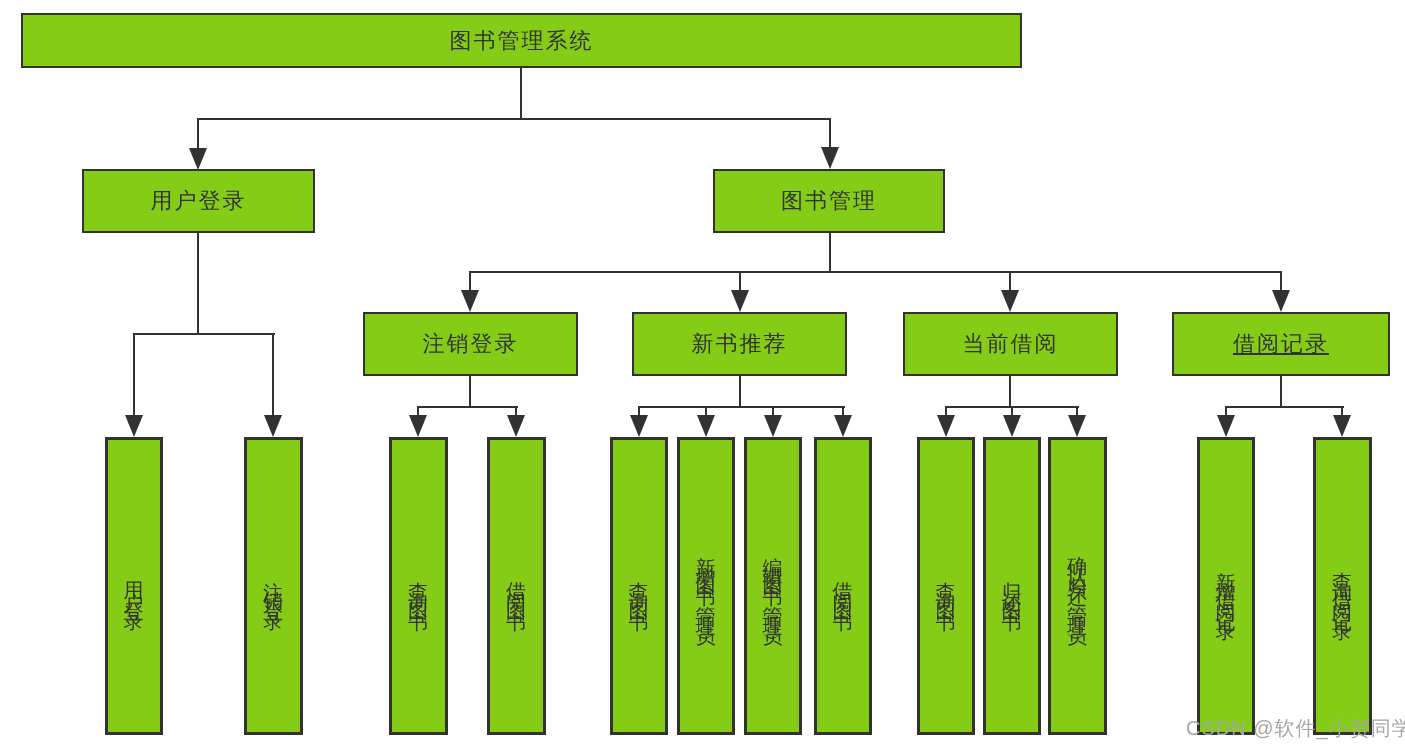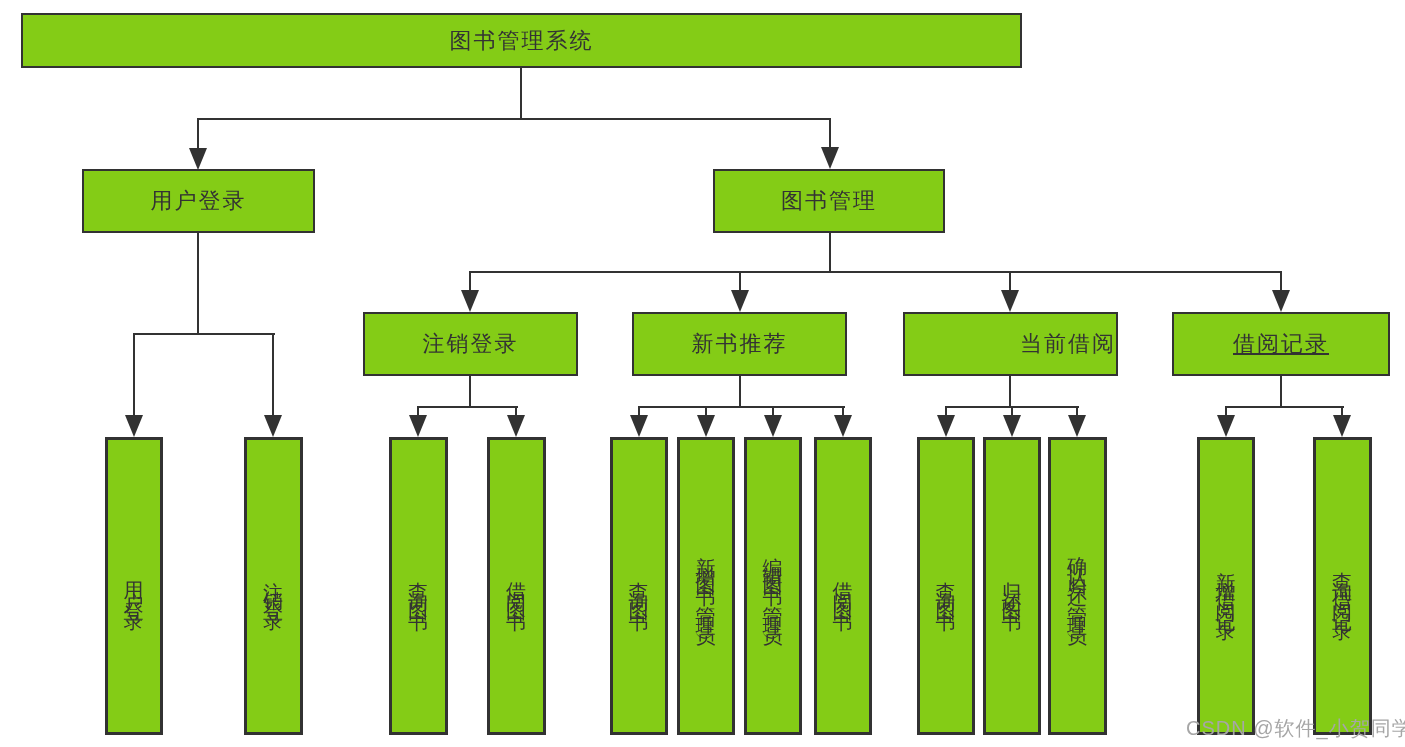--- a/index.html
+++ b/index.html
@@ -72,21 +72,21 @@
   <div class="tri" style="left:1001px; top:290px;"></div>
   <div class="vline" style="left:1280px; top:271px; height:22px;"></div>
   <div class="tri" style="left:1272px; top:290px;"></div>
 
   <div class="box hbox" style="left:363px; top:312px; width:215px; height:64px;">
     <span>注销登录</span>
   </div>
   <div class="box hbox" style="left:632px; top:312px; width:215px; height:64px;">
     <span>新书推荐</span>
   </div>
-  <div class="box hbox" style="left:903px; top:312px; width:215px; height:64px;justify-content:flex-end;">
+  <div class="box hbox" style="left:903px; top:312px; width:215px; height:64px;">
     <span>当前借阅</span>
   </div>
   <div class="box hbox" style="left:1172px; top:312px; width:218px; height:64px;text-decoration:underline;">
     <span>借阅记录</span>
   </div>
 
   <div class="vline" style="left:469px; top:376px; height:31px;"></div>
   <div class="hline" style="left:417px; top:406px; width:101px;"></div>
   <div class="vline" style="left:417px; top:406px; height:11px;"></div>
   <div class="tri" style="left:409px; top:415px;"></div>

